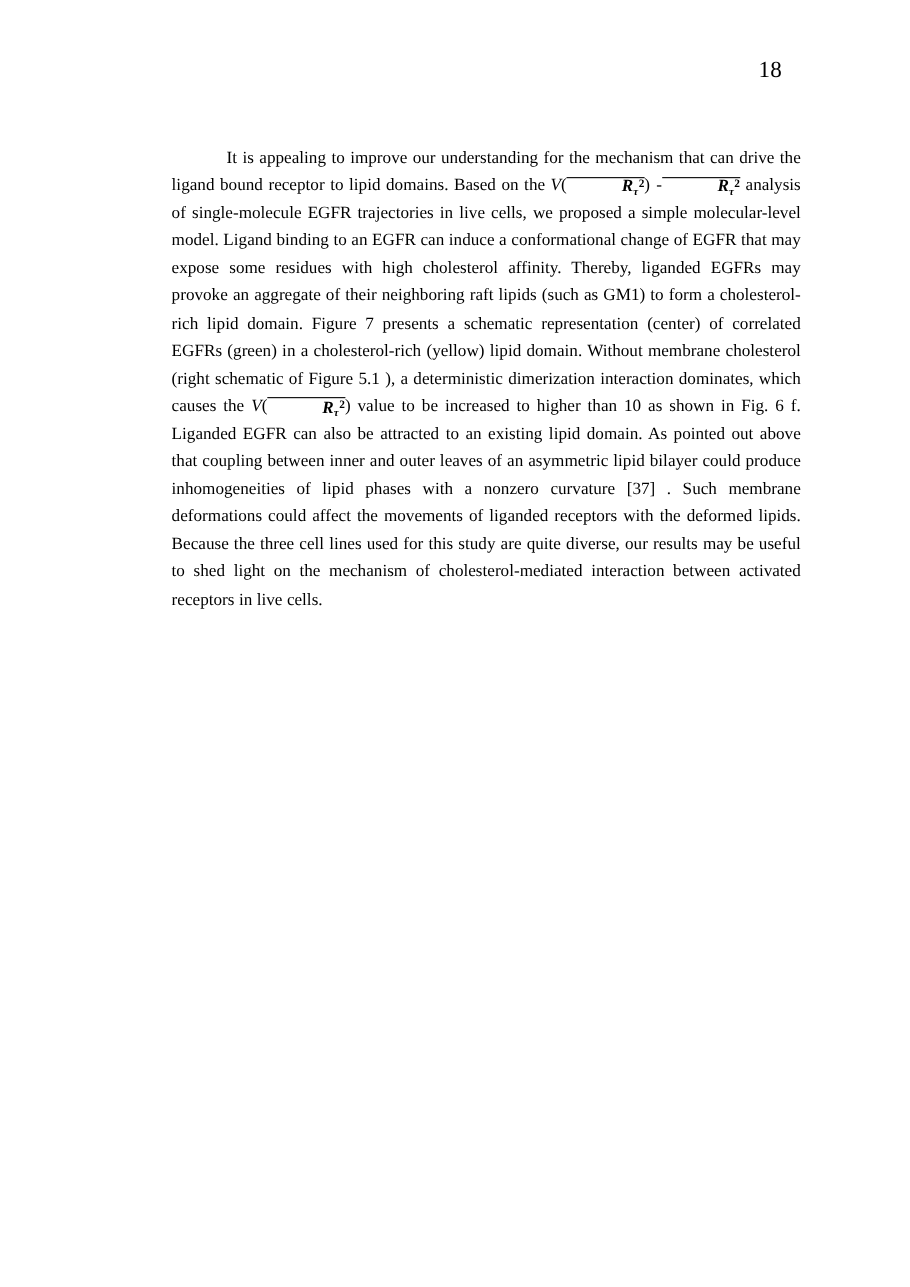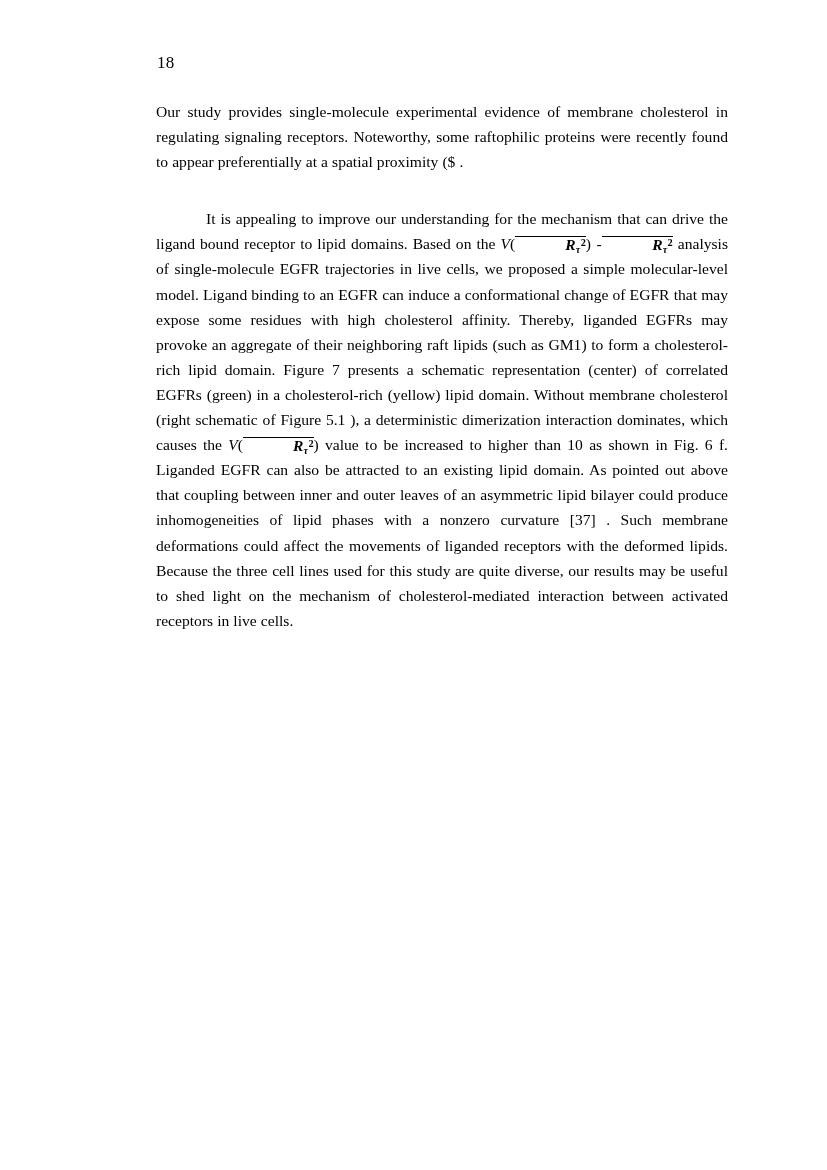--- a/index.html
+++ b/index.html
@@ -21,25 +21,25 @@
     left: 0;
     top: 0;
     width: 827px;
     height: 1170px;
     background: #ffffff;
   }
 
   
   .page-header {
     position: absolute;
-    left: 157px;
+    left: 139px;
     top: 54px;
     width: 572px;
-    text-align: left;
-    font-size: 17px;
+    text-align: right;
+    font-size: 21px;
     line-height: 18px;
     letter-spacing: 0.2px;
   }
 
   .text-column {
     position: absolute;
     left: 156px;
     top: 99px;
     width: 572px;
   }
@@ -103,21 +103,20 @@
 </style>
 </head>
 <body>
 
 <div class="page">
 
   <div class="page-header">18</div>
 
   <div class="text-column">
 
-    <p class="body-par">Our study provides single-molecule experimental evidence of membrane cholesterol in regulating signaling receptors. Noteworthy, some raftophilic proteins were recently found to appear preferentially at a spatial proximity ($ .</p>
 
     <div class="par-gap"></div>
 
     <p class="body-par indented"><span>It is appealing to improve our understanding for the mechanism that can drive the ligand bound receptor to lipid domains. Based on the </span><span class="math"><span class="mvar">V</span><span class="paren">(</span><span class="ovl"><span class="mvar">R</span><span class="sub">τ</span><span class="sup">2</span></span><span class="paren">)</span> <span class="minus">-</span><span class="ovl"><span class="mvar">R</span><span class="sub">τ</span><span class="sup">2</span></span></span><span> analysis of single-molecule EGFR trajectories in live cells, we proposed a simple molecular-level model. Ligand binding to an EGFR can induce a conformational change of EGFR that may expose some residues with high cholesterol affinity. Thereby, liganded EGFRs may provoke an aggregate of their neighboring raft lipids (such as GM1) to form a cholesterol-rich lipid domain. Figure 7 presents a schematic representation (center) of correlated EGFRs (green) in a cholesterol-rich (yellow) lipid domain. Without membrane cholesterol (right schematic of Figure 5.1 ), a deterministic dimerization interaction dominates, which causes the </span><span class="math"><span class="mvar">V</span><span class="paren">(</span><span class="ovl"><span class="mvar">R</span><span class="sub">τ</span><span class="sup">2</span></span><span class="paren">)</span></span><span> value to be increased to higher than 10 as shown in Fig. 6 f. Liganded EGFR can also be attracted to an existing lipid domain. As pointed out above that coupling between inner and outer leaves of an asymmetric lipid bilayer could produce inhomogeneities of lipid phases with a nonzero curvature [37] . Such membrane deformations could affect the movements of liganded receptors with the deformed lipids. Because the three cell lines used for this study are quite diverse, our results may be useful to shed light on the mechanism of cholesterol-mediated interaction between activated receptors in live cells.</span></p>
 
   </div>
 
 </div>
 
 </body></html>

